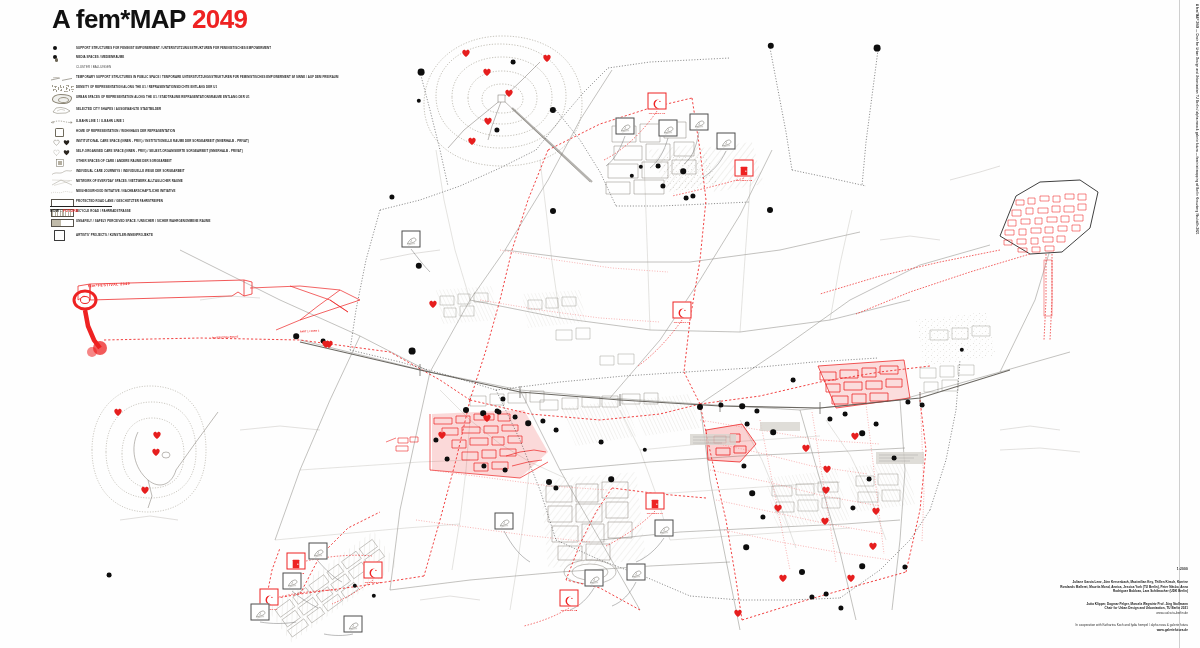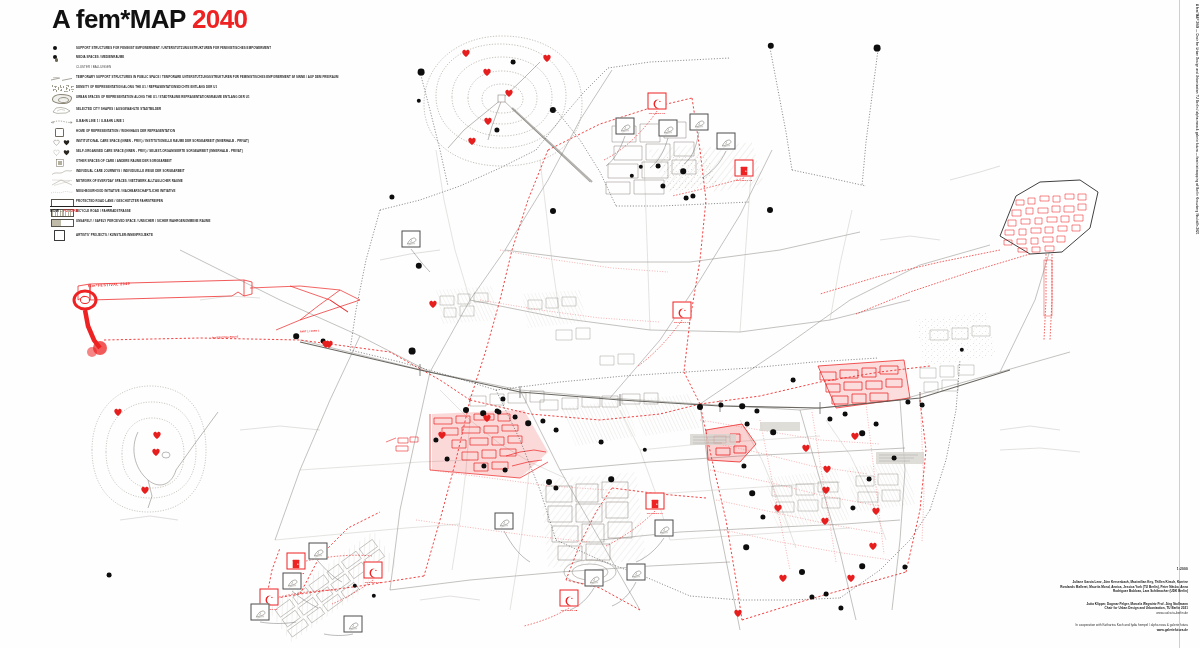--- a/index.html
+++ b/index.html
@@ -509,21 +509,21 @@
         <path d="M411 249 C418 258 424 266 430 272"></path>
       </g>
 
     </g>
   </svg>
   </div>
 
   <div id="title-block">
     <div class="t">
       <span class="blk">A fem*MAP</span>
-      <span class="red">2040</span>
+      <span class="red">2049</span>
     </div>
   </div>
 
   <div id="legend">
 
     <div class="lg-row">
       <div class="lg-sym">
           <span class="sym-dot"></span>
         </div>
       <div class="lg-txt">SUPPORT STRUCTURES FOR FEMINIST EMPOWERMENT / UNTERSTÜTZUNGSSTRUKTUREN FÜR FEMINISTISCHES EMPOWERMENT</div>

